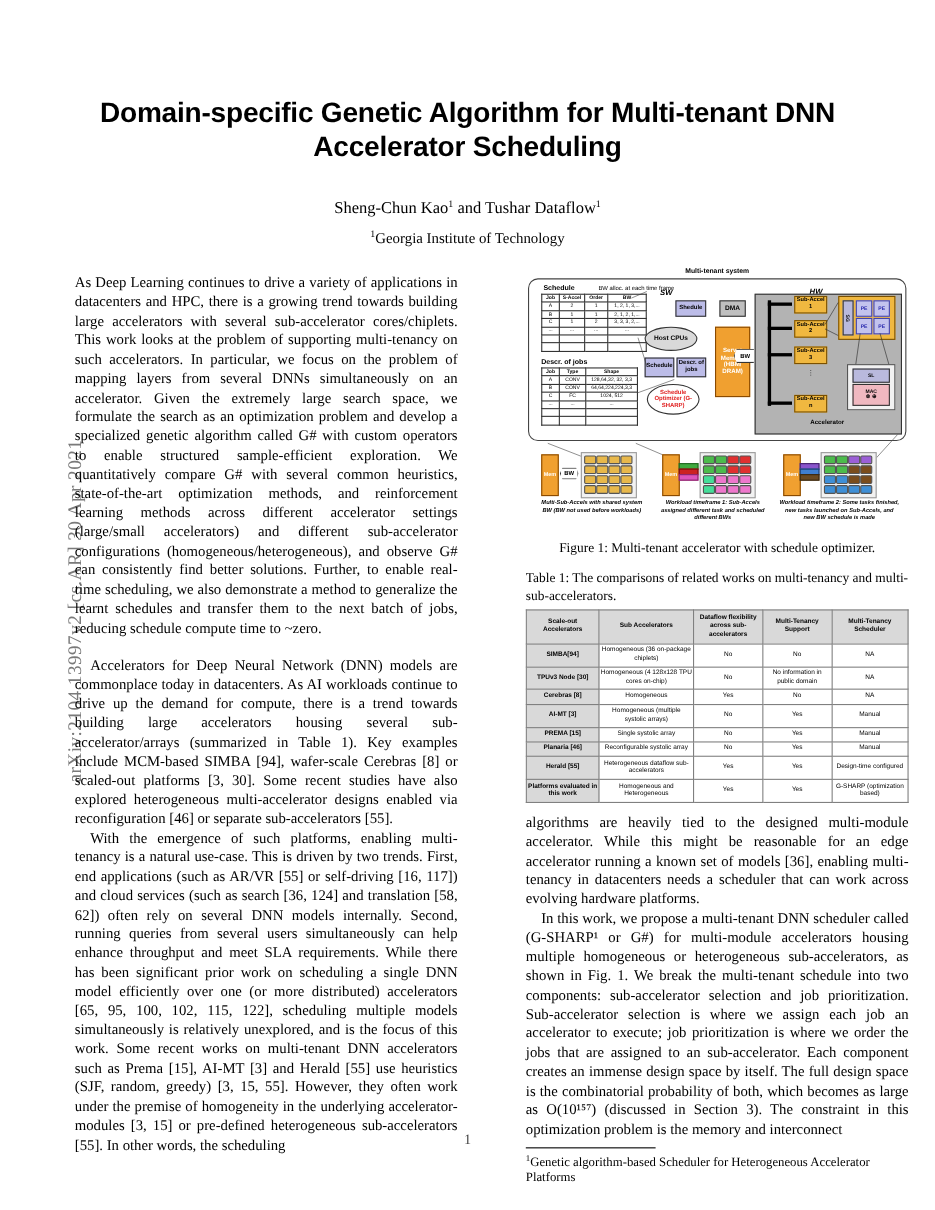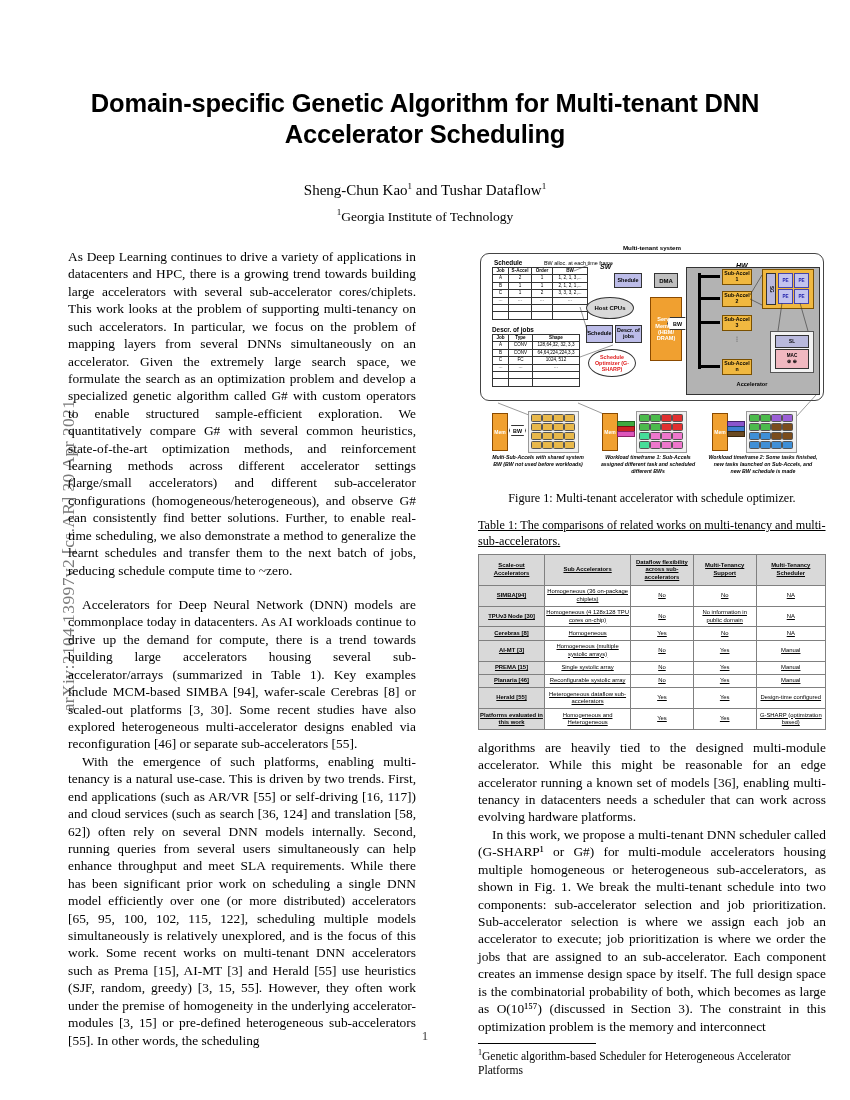--- a/index.html
+++ b/index.html
@@ -601,21 +601,21 @@
       <div class="cell" style="left:304px;top:196px;width:9px;height:6px;background:#3f8fd6;"></div>
     </div>
 
     <div class="panel-cap" style="left:10px; top:209px; width:100px;">Multi-Sub-Accels with shared system BW (BW not used before workloads)</div>
     <div class="panel-cap" style="left:120px; top:209px; width:100px;">Workload timeframe 1: Sub-Accels assigned different task and scheduled different BWs</div>
     <div class="panel-cap" style="left:230px; top:209px; width:110px;">Workload timeframe 2: Some tasks finished, new tasks launched on Sub-Accels, and new BW schedule is made</div>
 
     <div class="fig-caption" style="margin-top:36px;">Figure 1: Multi-tenant accelerator with schedule optimizer.</div>
   </div>
 
-  <div style="margin-top:12px;text-decoration:underline;">
+  <div style="margin-top:12px;">
     <div class="tbl-caption">Table 1: The comparisons of related works on multi-tenancy and multi-sub-accelerators.</div>
     <table class="tbl1">
       <thead>
         <tr>
           <th style="width:19%">Scale-out Accelerators</th>
           <th style="width:25%">Sub Accelerators</th>
           <th style="width:18%">Dataflow flexibility across sub-accelerators</th>
           <th style="width:18%">Multi-Tenancy Support</th>
           <th style="width:20%">Multi-Tenancy Scheduler</th>
         </tr>

